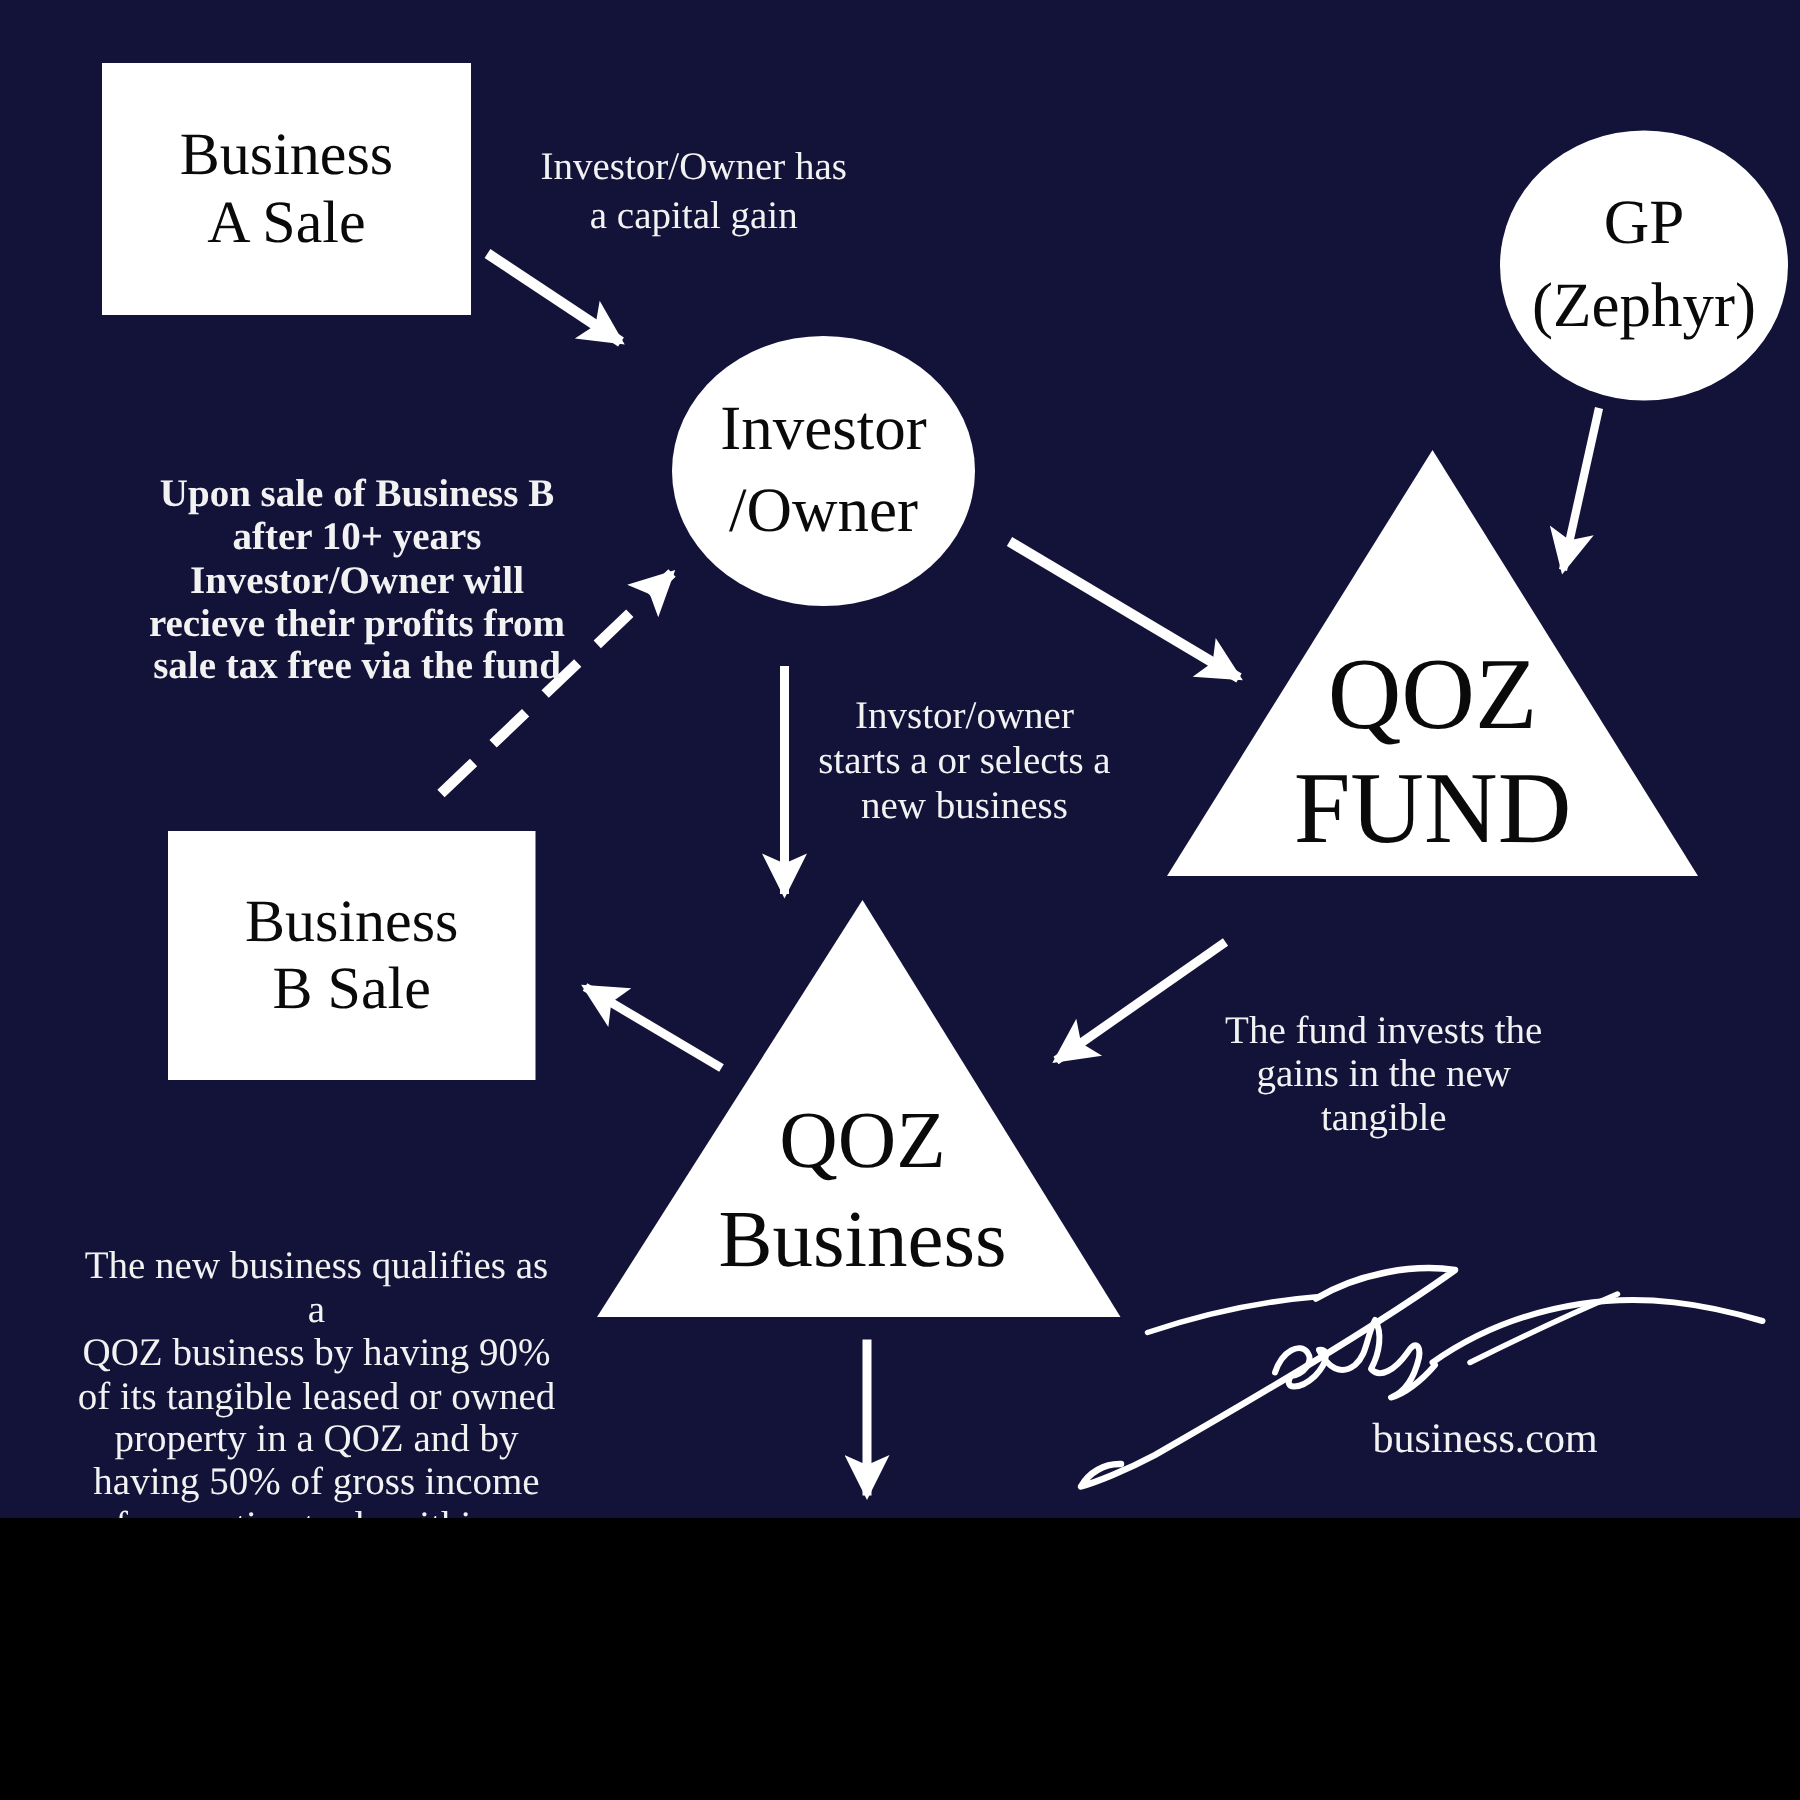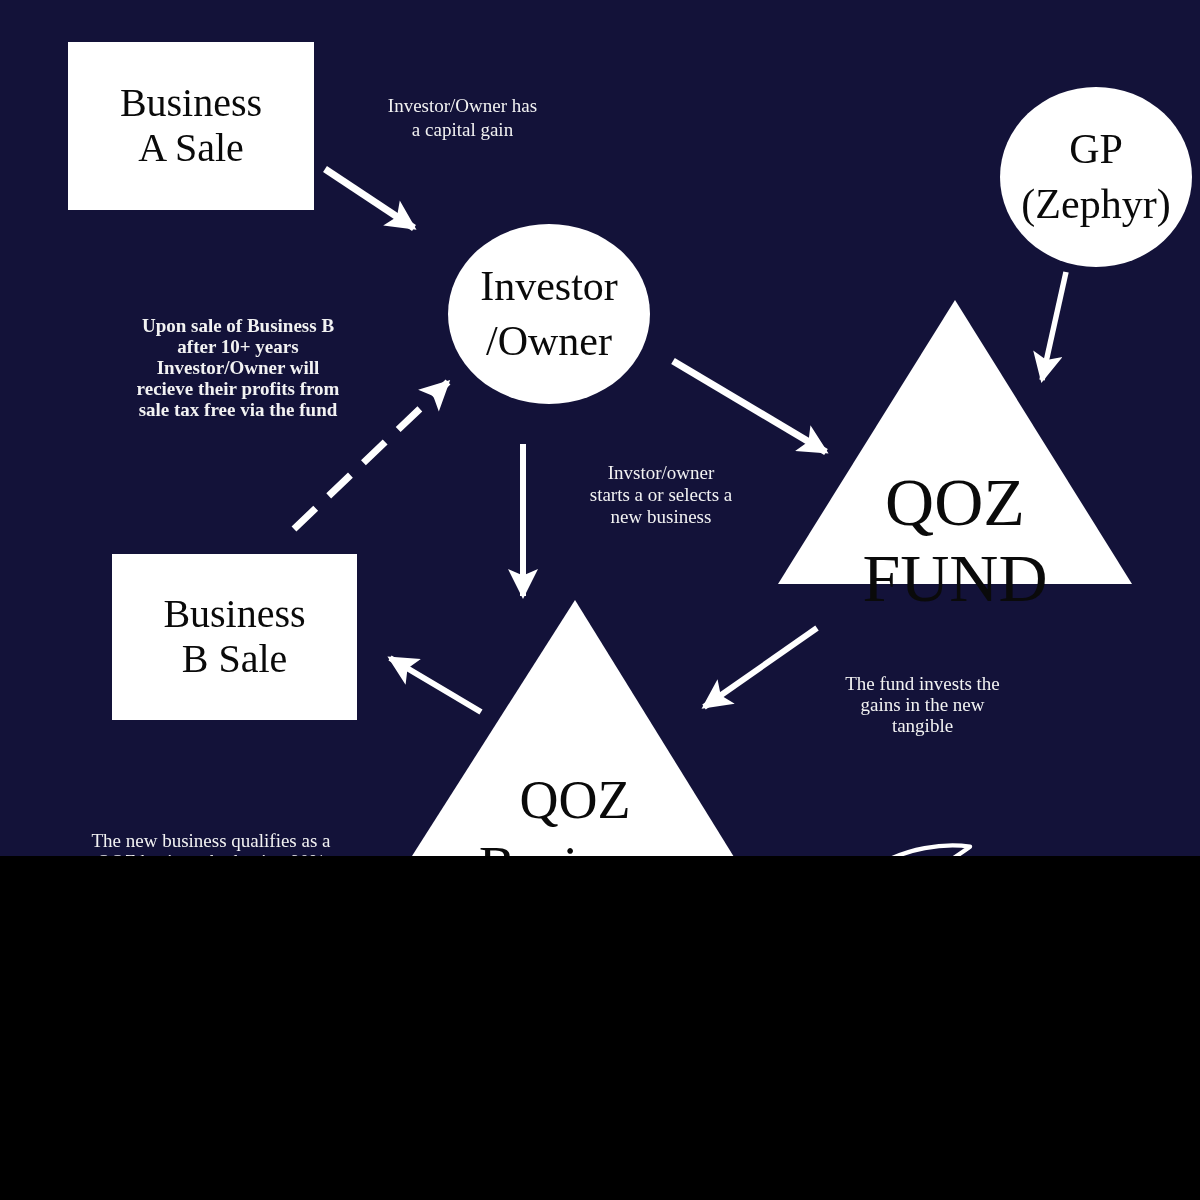--- a/index.html
+++ b/index.html
@@ -4,42 +4,42 @@
 <style>
   :root{
     --background:#131239;
     --shape_fill:#ffffff;
     --shape_text:#0a0a0a;
     --light_text:#f2f2f2;
   }
   html,body{margin:0;padding:0;background:#000;}
   .canvas{
     position:relative;
-    width:1200px;height:856px;
+    width:1200px;height:1012px;
     background:var(--background);
     overflow:hidden;
     font-family:"Liberation Serif","DejaVu Serif",serif;
   }
   .overlay{position:absolute;left:0;top:0;width:1200px;height:1200px;}
   .node{
     position:absolute;
     background:var(--shape_fill);
     color:var(--shape_text);
     display:flex;align-items:center;justify-content:center;
     text-align:center;white-space:pre-line;
   }
   .rect{font-size:40px;line-height:1.12;}
   .circle{border-radius:50%;font-size:42px;line-height:1.3;}
   .tri-label{
     position:absolute;color:var(--shape_text);
-    text-align:center;white-space:pre-line;margin-top:40px;
+    text-align:center;white-space:pre-line;
   }
   .annotation{
     position:absolute;color:var(--light_text);
-    font-size:19px;text-align:center;white-space:pre-line;
+    font-size:26px;text-align:center;white-space:pre-line;
   }
   .arrow{stroke:var(--shape_fill);fill:none;}
   .sig{stroke:var(--shape_fill);fill:none;stroke-linecap:round;stroke-linejoin:round;}
   .website{
     position:absolute;color:var(--light_text);
     font-size:28px;text-align:center;
   }
   .property{
     border-radius:30px;
     font-size:78px;font-weight:bold;letter-spacing:1px;
@@ -93,21 +93,21 @@
   <div class="annotation" style="left:330px;top:94px;width:265px;line-height:1.27;">Investor/Owner has
 a capital gain</div>
 
 
   <div class="annotation" style="left:90px;top:315px;width:296px;line-height:1.11;font-weight:bold;">Upon sale of Business B
 after 10+ years
 Investor/Owner will
 recieve their profits from
 sale tax free via the fund</div>
 
-  <div class="annotation" style="left:546px;top:462px;width:230px;line-height:1.15;">Invstor/owner
+  <div class="annotation" style="left:528px;top:462px;width:230px;line-height:1.15;">Invstor/owner
 starts a or selects a
 new business</div>
 
   <div class="annotation" style="left:805px;top:673px;width:235px;line-height:1.11;">The fund invests the
 gains in the new
 tangible</div>
 
   <div class="annotation" style="left:51px;top:830px;width:320px;line-height:1.11;">The new business qualifies as a
 QOZ business by  having 90%
 of its tangible leased or owned

